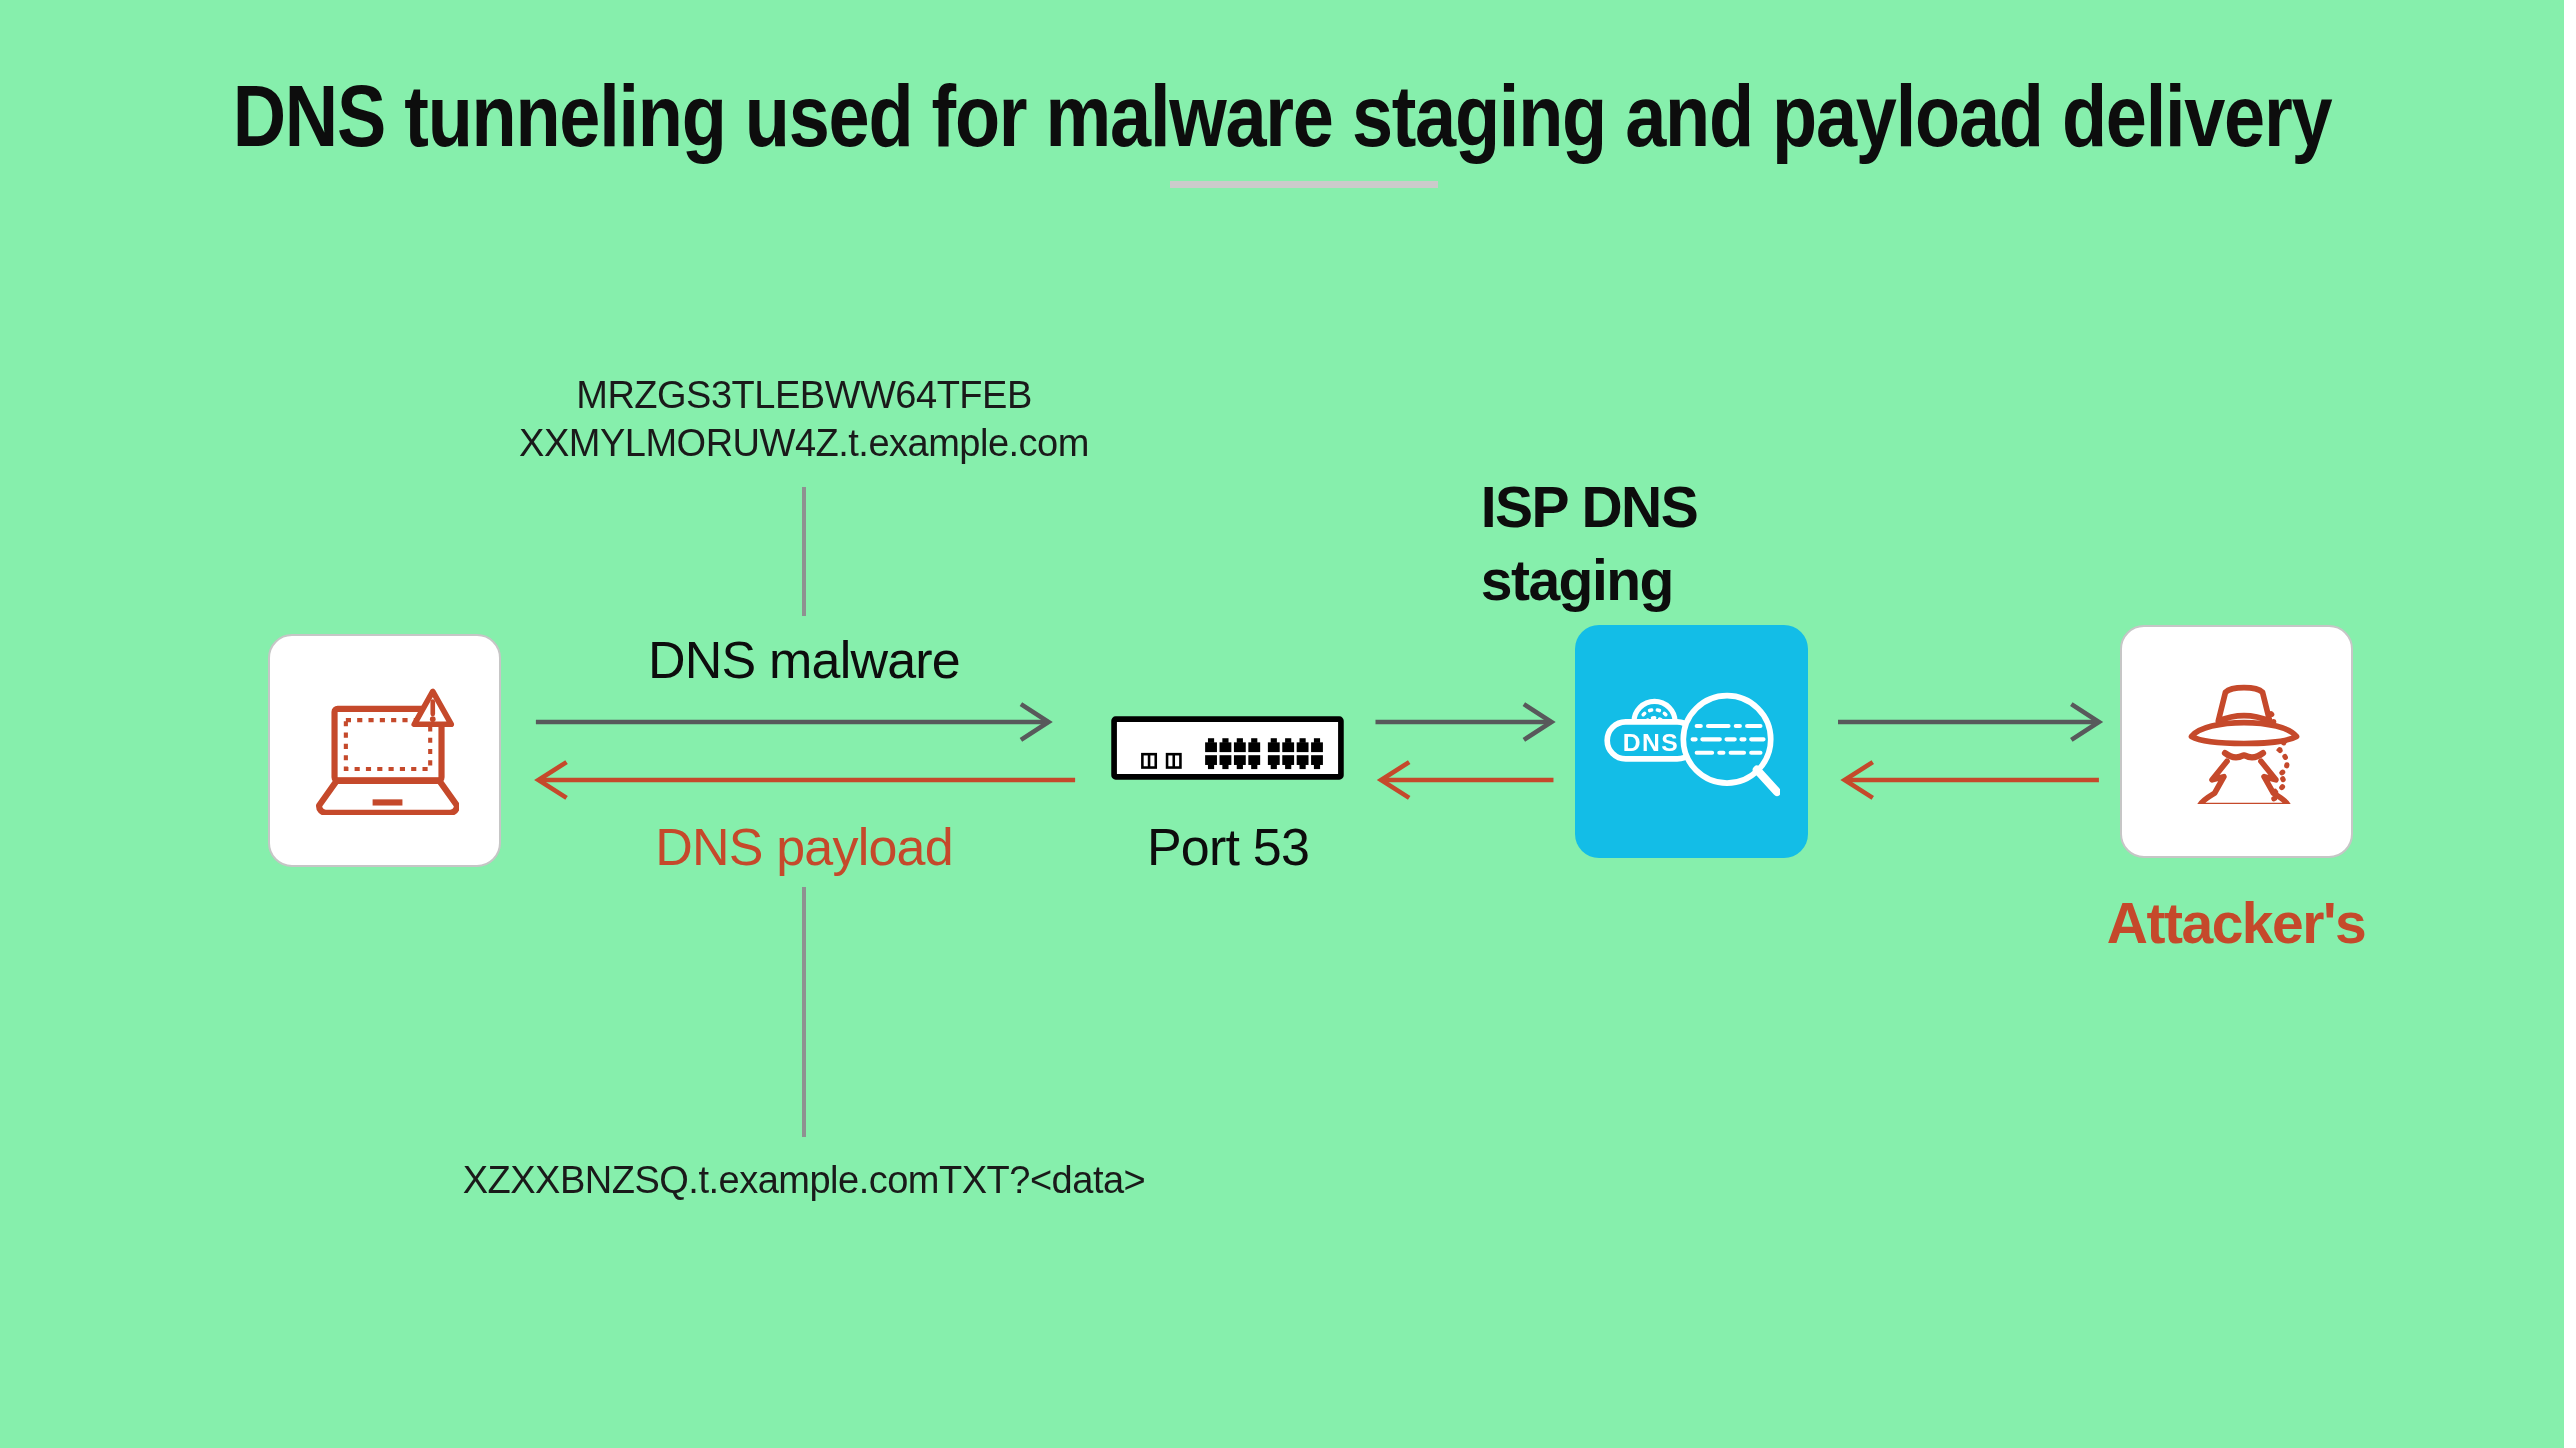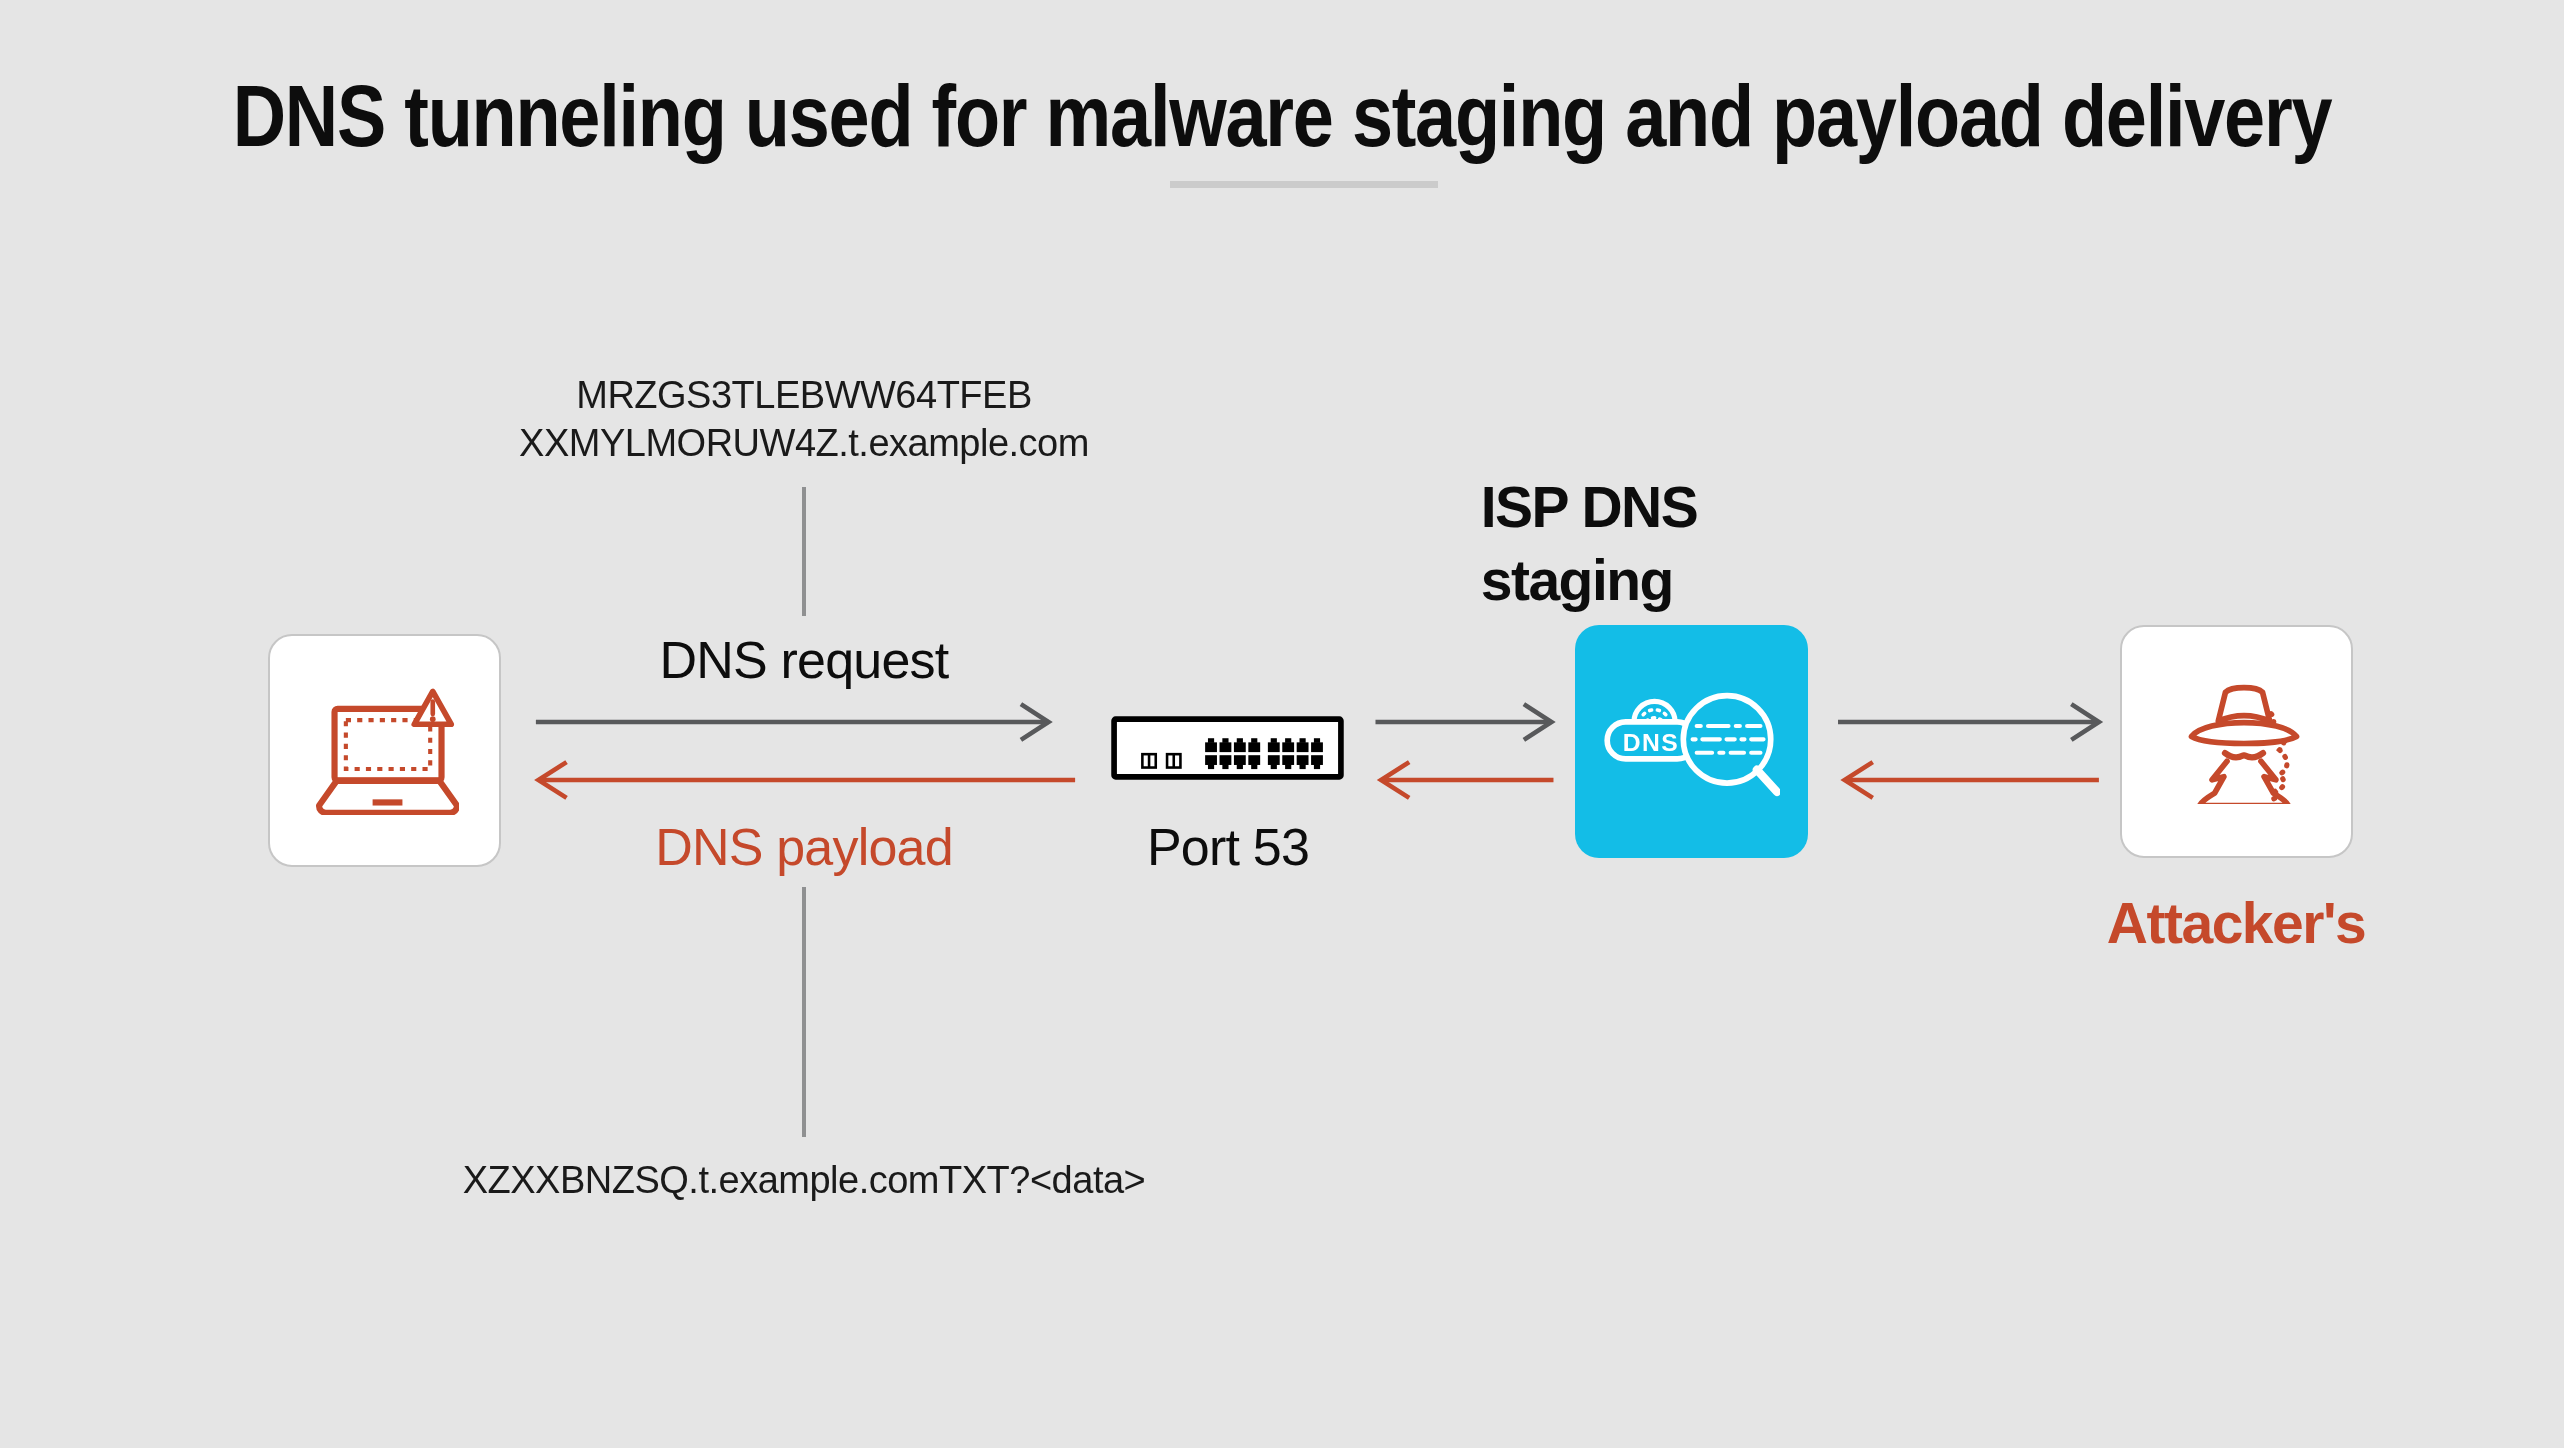--- a/index.html
+++ b/index.html
@@ -1,16 +1,16 @@
 <!DOCTYPE html>
 <html style="--accent-red: #C5492B; --accent-cyan: #13BDE7; --arrow-gray: #58595B; --connector-gray: #8F9091; --box-border: #C6C6C6; --divider: #CBCBCB; --ink: #0D0D0D; --annotation-ink: #1A1A1A;font-size:8.2px"><head>
 <meta charset="utf-8">
 <style>
   html,body{margin:0;padding:0;background:#fff;}
-  #canvas{position:relative;width:2564px;height:1449px;background:#e5e5e5;overflow:hidden;
+  #canvas{position:relative;width:2564px;height:1449px;background:#86efac;overflow:hidden;
           font-family:"Liberation Sans","DejaVu Sans",sans-serif;}
 
   .title{position:absolute;top:65px;left:50%;transform:translateX(-50%) scaleX(.84);
          transform-origin:center top;white-space:nowrap;font-weight:bold;font-size:88px;
          letter-spacing:-1.5px;color:var(--ink);}
   .title-divider{position:absolute;left:1170px;top:181px;width:268px;height:6.7px;
          background:var(--divider);}
 
   .annotation{position:absolute;left:804px;transform:translateX(-50%);text-align:center;
          font-size:38px;line-height:1.26;letter-spacing:-0.5px;color:var(--annotation-ink);white-space:nowrap;}
@@ -63,21 +63,21 @@
 
   <div class="title">DNS tunneling used for malware staging and payload delivery</div>
   <div class="title-divider"></div>
 
   <div class="annotation top">
     <div>MRZGS3TLEBWW64TFEB</div>
     <div>XXMYLMORUW4Z.t.example.com</div>
   </div>
   <div class="vline" id="vline-request"></div>
 
-  <div class="flow-label" id="label-request">DNS request</div>
+  <div class="flow-label" id="label-request">DNS malware</div>
   <div class="flow-label" id="label-response">DNS payload</div>
   <div class="flow-label" id="label-port">Port 53</div>
 
   <div class="vline" id="vline-response"></div>
   <div class="annotation bottom">
     <div>XZXXBNZSQ.t.example.comTXT?&lt;data&gt;</div>
   </div>
 
   <svg class="arrow gray" style="left:534px;top:700px;" width="541" height="44" viewBox="0 0 1050 86">
     <line class="shaft" x1="0" y1="43" x2="998" y2="43"></line>

